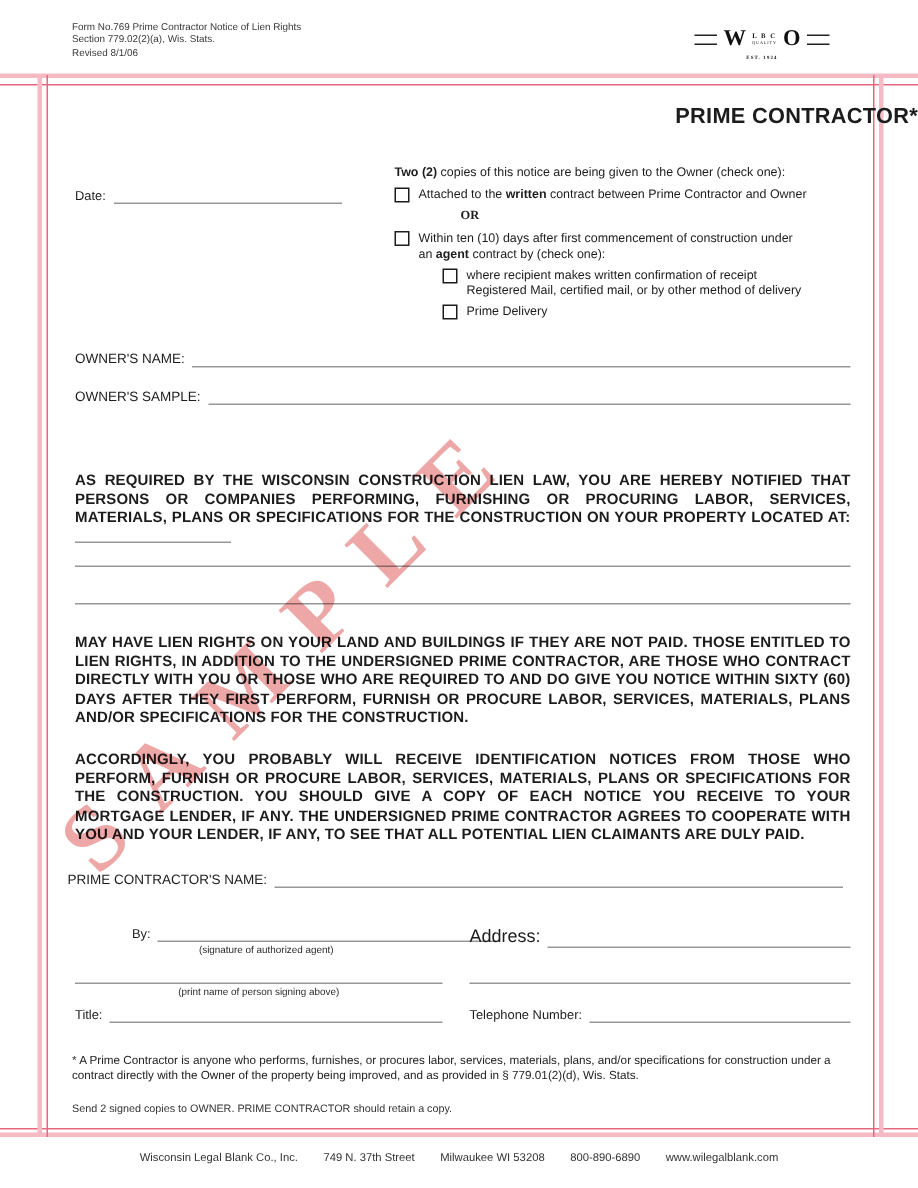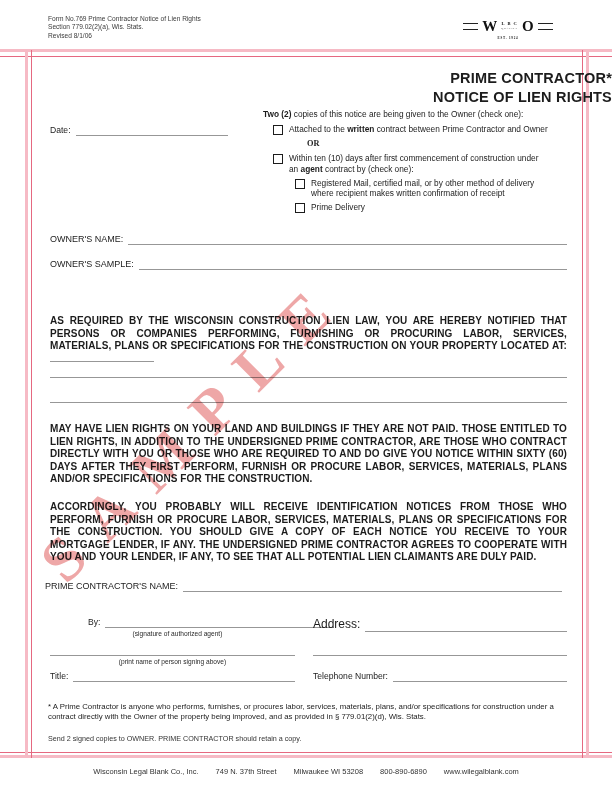--- a/index.html
+++ b/index.html
@@ -35,21 +35,21 @@
   .title{position:absolute;left:0;width:612px;top:69px;text-align:right;font-weight:bold;font-size:14.5px;line-height:19px;letter-spacing:.2px;}
   
   .frow{position:absolute;display:flex;align-items:flex-end;font-size:9px;}
   .frow .lbl{white-space:nowrap;padding-bottom:1px;}
   .frow .line{flex:1;border-bottom:1px solid #979797;height:9px;margin-left:5px;}
   .bline{position:absolute;border-top:1px solid #979797;height:0;}
   .caption{position:absolute;font-size:6.6px;color:#2a2a2a;text-align:center;}
   
   .opts{position:absolute;left:263px;top:109px;width:309px;font-size:8.3px;line-height:10.2px;}
   .opt-intro{margin-bottom:5px;}
-  .opt{display:flex;margin-left:10px;margin-bottom:4px;}
+  .opt{display:flex;margin-bottom:4px;}
   .opt .cb{flex:0 0 auto;width:8px;height:8px;border:1px solid #1c1c1c;margin-right:6px;margin-top:1px;background:#fff;}
   .opt-or{font-weight:bold;margin:1px 0 4px 44px;font-family:Liberation Serif, serif;}
   .opt.sub{margin-left:32px;}
   .opt .l{display:block;}
   
   .para{position:absolute;left:50px;width:517px;font-weight:bold;font-size:10px;line-height:12.6px;text-align:justify;letter-spacing:.1px;}
   .fill-line{display:inline-block;width:104px;border-bottom:1px solid #979797;height:8px;}
   
   .footnote{position:absolute;left:48px;top:702px;width:520px;font-size:7.8px;line-height:10px;color:#222;}
   .send-line{position:absolute;left:48px;top:734px;font-size:7.2px;color:#333;}
@@ -92,21 +92,20 @@
         <span class="logo-mid-bot">QUALITY</span>
       </span>
       <span class="logo-big">O</span>
       <span class="lg-bars"></span>
     </div>
     <div class="logo-est">EST. 1924</div>
   </div>
 
   <div class="title">
     <div>PRIME CONTRACTOR*</div>
-    <div>NOTICE OF LIEN RIGHTS</div>
   </div>
 
   <div class="frow" style="left:50px;top:125px;width:178px;font-size:8.6px;">
     <span class="lbl">Date:</span>
     <span class="line"></span>
   </div>
 
   <div class="opts">
     <div class="opt-intro"><b>Two (2)</b><span> copies of this notice are being given to the Owner (check one):</span></div>
     <div class="opt">
@@ -117,22 +116,22 @@
     <div class="opt">
       <span class="cb"></span>
       <span class="opt-text">
         <span class="l">Within ten (10) days after first commencement of construction under</span>
         <span class="l"><span>an </span><b>agent</b><span> contract by (check one):</span></span>
       </span>
     </div>
     <div class="opt sub">
       <span class="cb"></span>
       <span class="opt-text">
+        <span class="l">where recipient makes written confirmation of receipt</span>
         <span class="l">Registered Mail, certified mail, or by other method of delivery</span>
-        <span class="l">where recipient makes written confirmation of receipt</span>
       </span>
     </div>
     <div class="opt sub">
       <span class="cb"></span>
       <span class="opt-text">Prime Delivery</span>
     </div>
   </div>
 
   <div class="frow" style="left:50px;top:234px;width:517px;">
     <span class="lbl">OWNER'S NAME:</span>

